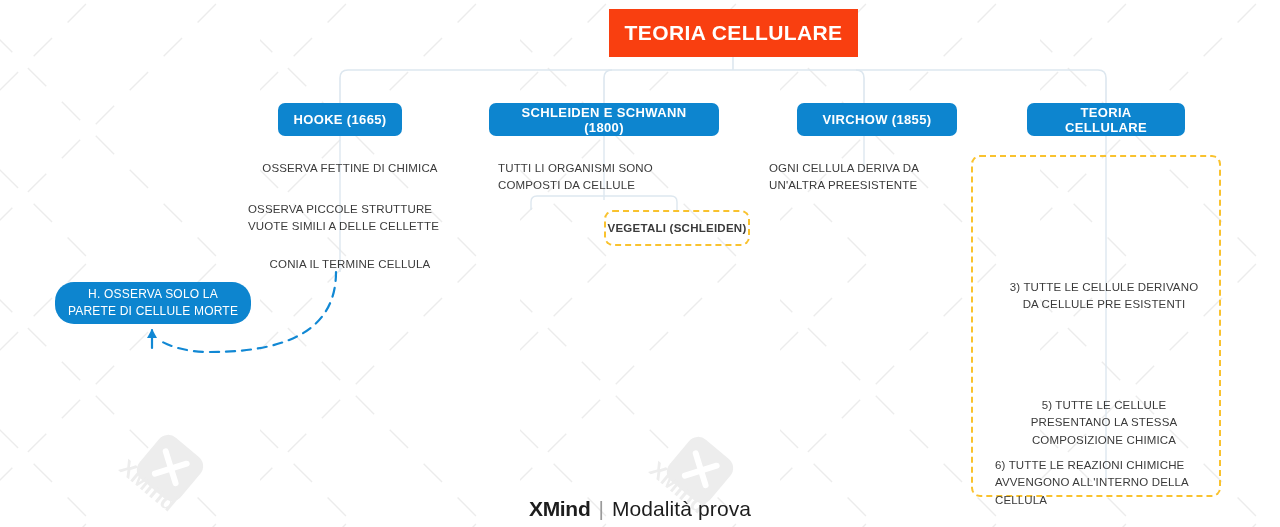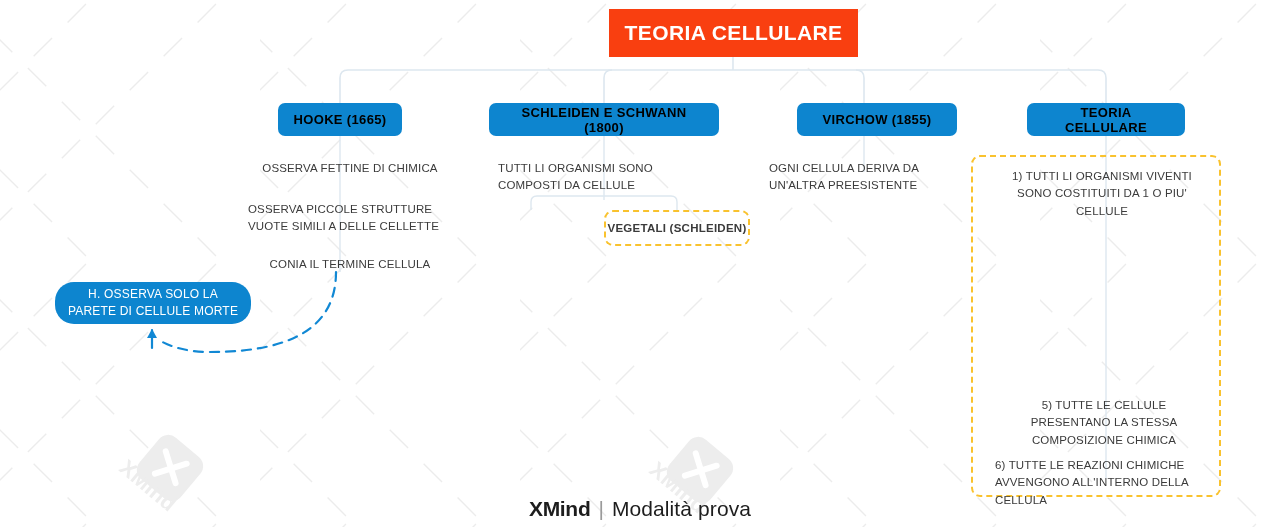--- a/index.html
+++ b/index.html
@@ -52,21 +52,21 @@
     letter-spacing: 0.4px;
     display: flex;
     align-items: center;
     justify-content: center;
     text-align: center;
   }
 
   
   .blue-node {
     background: #0d85cf;
-    color: #000000;
+    color: #ffffff;
     border-radius: 7px;
     font-size: 13px;
     font-weight: bold;
     letter-spacing: 0.35px;
     display: flex;
     align-items: center;
     justify-content: center;
     text-align: center;
     padding: 0 14px;
   }
@@ -230,23 +230,23 @@
   <div class="node yellow-box" style="left:604px; top:210px; width:146px; height:36px;">VEGETALI (SCHLEIDEN)</div>
 
   <div class="node blue-node" style="left:797px; top:103px; width:160px; height:33px;">VIRCHOW (1855)</div>
 
   <div class="node leaf" style="left:769px; top:160px; width:196px;">OGNI CELLULA DERIVA DA UN'ALTRA PREESISTENTE</div>
 
   <div class="node blue-node" style="left:1027px; top:103px; width:158px; height:33px;">TEORIA CELLULARE</div>
 
   <div class="node yellow-panel" style="left:971px; top:155px; width:250px; height:342px;">
 
-    <div class="law-item center" style="left:25px; top:11px; width:208px; text-align:center;">1) TUTTI LI ORGANISMI VIVENTI SONO COSTITUITI DA 1 O PIU' CELLULE</div>
-
-
+
+
+    <div class="law-item" style="left:30px; top:122px; width:202px; text-align:center;">3) TUTTE LE CELLULE DERIVANO DA CELLULE PRE ESISTENTI</div>
 
 
     <div class="law-item" style="left:28px; top:240px; width:206px; text-align:center;">5) TUTTE LE CELLULE PRESENTANO LA STESSA COMPOSIZIONE CHIMICA</div>
 
     <div class="law-item" style="left:22px; top:300px; width:216px;">6) TUTTE LE REAZIONI CHIMICHE AVVENGONO ALL'INTERNO DELLA CELLULA</div>
   </div>
 
 </div>
 
 <svg style="position:absolute; inset:0; z-index:3; pointer-events:none;" viewBox="0 0 1280 527" width="1280" height="527" aria-hidden="true">

